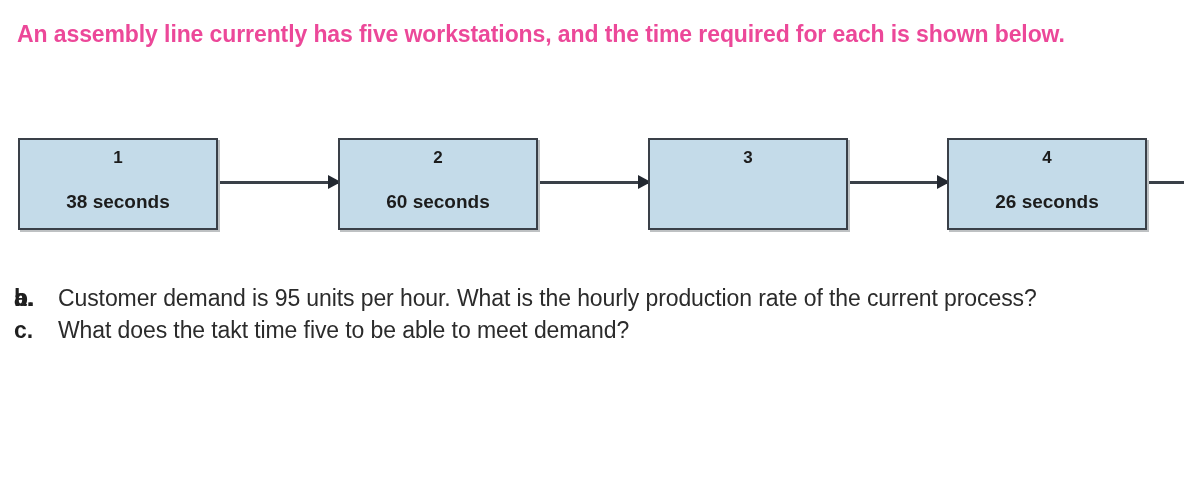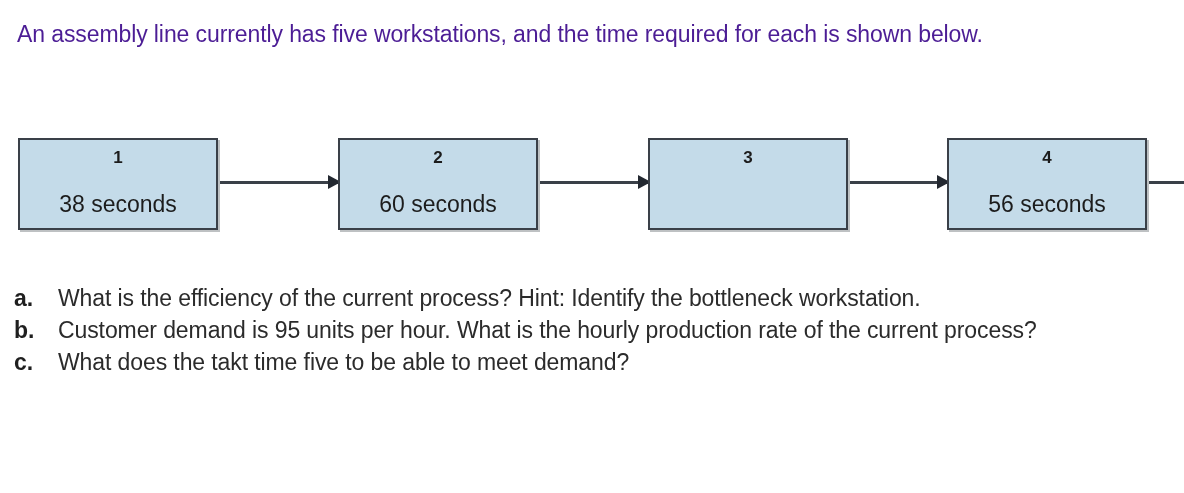--- a/index.html
+++ b/index.html
@@ -17,22 +17,22 @@
   }
 
   
   .intro {
     position: absolute;
     left: 17px;
     top: 18px;
     width: 1150px;
     font-size: 23px;
     line-height: 33px;
-    font-weight: 400;
-    color: #4c1d95;
+    font-weight: 700;
+    color: #ec4899;
     letter-spacing: -0.1px;
   }
 
   
   .flow {
     position: absolute;
     left: 0;
     top: 137px;
     width: 1184px;
     height: 98px;
@@ -56,22 +56,22 @@
     font-size: 17px;
     font-weight: bold;
     color: #1c1c1c;
   }
   .station .secs {
     position: absolute;
     top: 51px;
     left: 0;
     right: 0;
     text-align: center;
-    font-size: 23px;
-    font-weight: normal;
+    font-size: 19px;
+    font-weight: bold;
     color: #1c1c1c;
   }
   .st1 { left: 18px; }
   .st2 { left: 338px; }
   .st3 { left: 648px; }
   .st4 { left: 947px; }
 
   
   .connector {
     position: absolute;
@@ -157,34 +157,33 @@
     <div class="num">3</div>
   </div>
 
   <div class="connector c3">
     <div class="shaft"></div>
     <div class="head"></div>
   </div>
 
   <div class="station st4">
     <div class="num">4</div>
-    <div class="secs">56 seconds</div>
+    <div class="secs">26 seconds</div>
   </div>
 
   <div class="connector c4">
     <div class="shaft"></div>
 
   </div>
 
 </div>
 
 <div class="questions">
   <div class="q-item">
     <span class="q-marker">a.</span>
-    <span>What is the efficiency of the current process? Hint: Identify the bottleneck workstation.</span>
   </div>
   <div class="q-item">
     <span class="q-marker">b.</span>
     <span>Customer demand is 95 units per hour. What is the hourly production rate of the current process?</span>
   </div>
   <div class="q-item">
     <span class="q-marker">c.</span>
     <span>What does the takt time five to be able to meet demand?</span>
   </div>
 </div>

